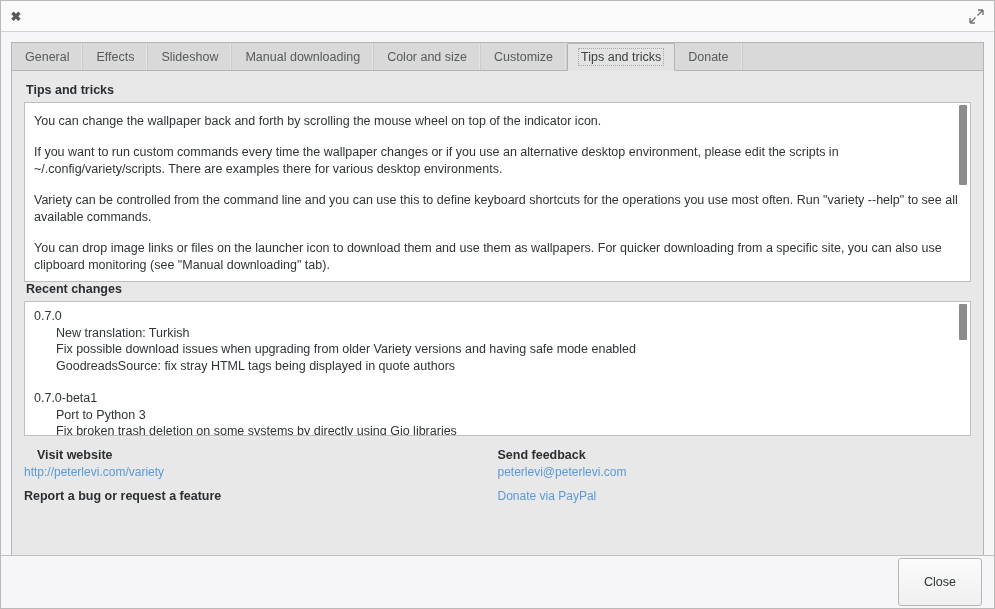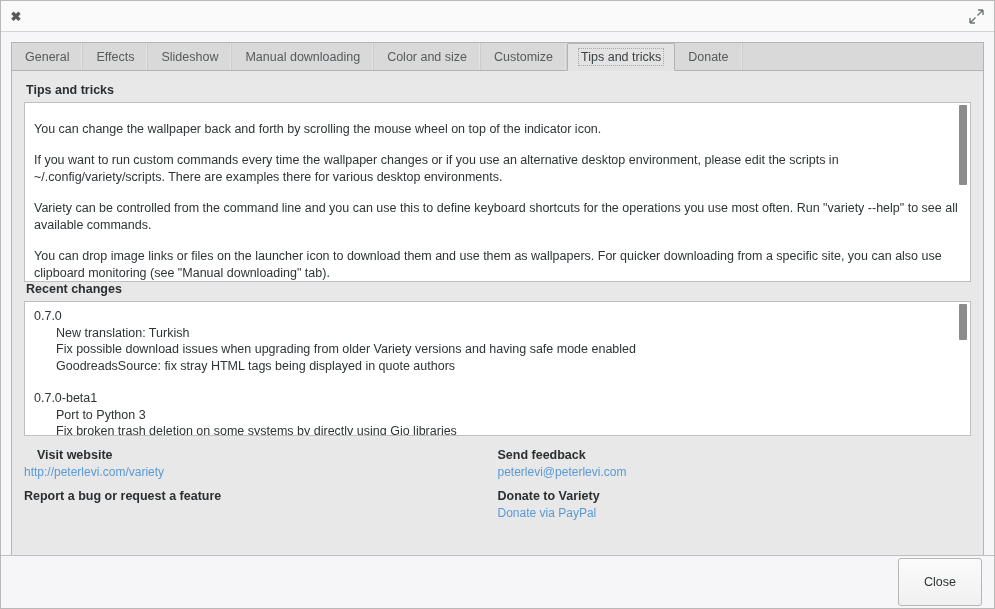--- a/index.html
+++ b/index.html
@@ -147,21 +147,21 @@
     box-sizing: border-box;
     overflow: hidden;
   }
   .textview-inner {
     padding: 6px 9px 6px 9px;
     box-sizing: border-box;
     height: 100%;
     overflow: hidden;
   }
   .textview p {
-    margin: 12px 0 14px 0;
+    margin: 4px 0 14px 0;
     font-size: 12.5px;
     line-height: 17px;
     color: #2e3436;
   }
   .textview p:last-child { margin-bottom: 0; }
 
   #tips-view { height: 180px; }
   #changes-view { height: 135px; }
 
   .scrollbar {
@@ -324,21 +324,20 @@
           <a class="link-url">http://peterlevi.com/variety</a>
         </div>
         <div class="link-block">
           <div class="link-heading">Send feedback</div>
           <a class="link-url">peterlevi@peterlevi.com</a>
         </div>
         <div class="link-block">
           <div class="link-heading">Report a bug or request a feature</div>
         </div>
         <div class="link-block">
-          <div class="link-heading">Donate to Variety</div>
           <a class="link-url">Donate via PayPal</a>
         </div>
       </div>
 
     </div>
   </div>
 
   <div class="actionbar">
     <button class="btn">Close</button>
   </div>

